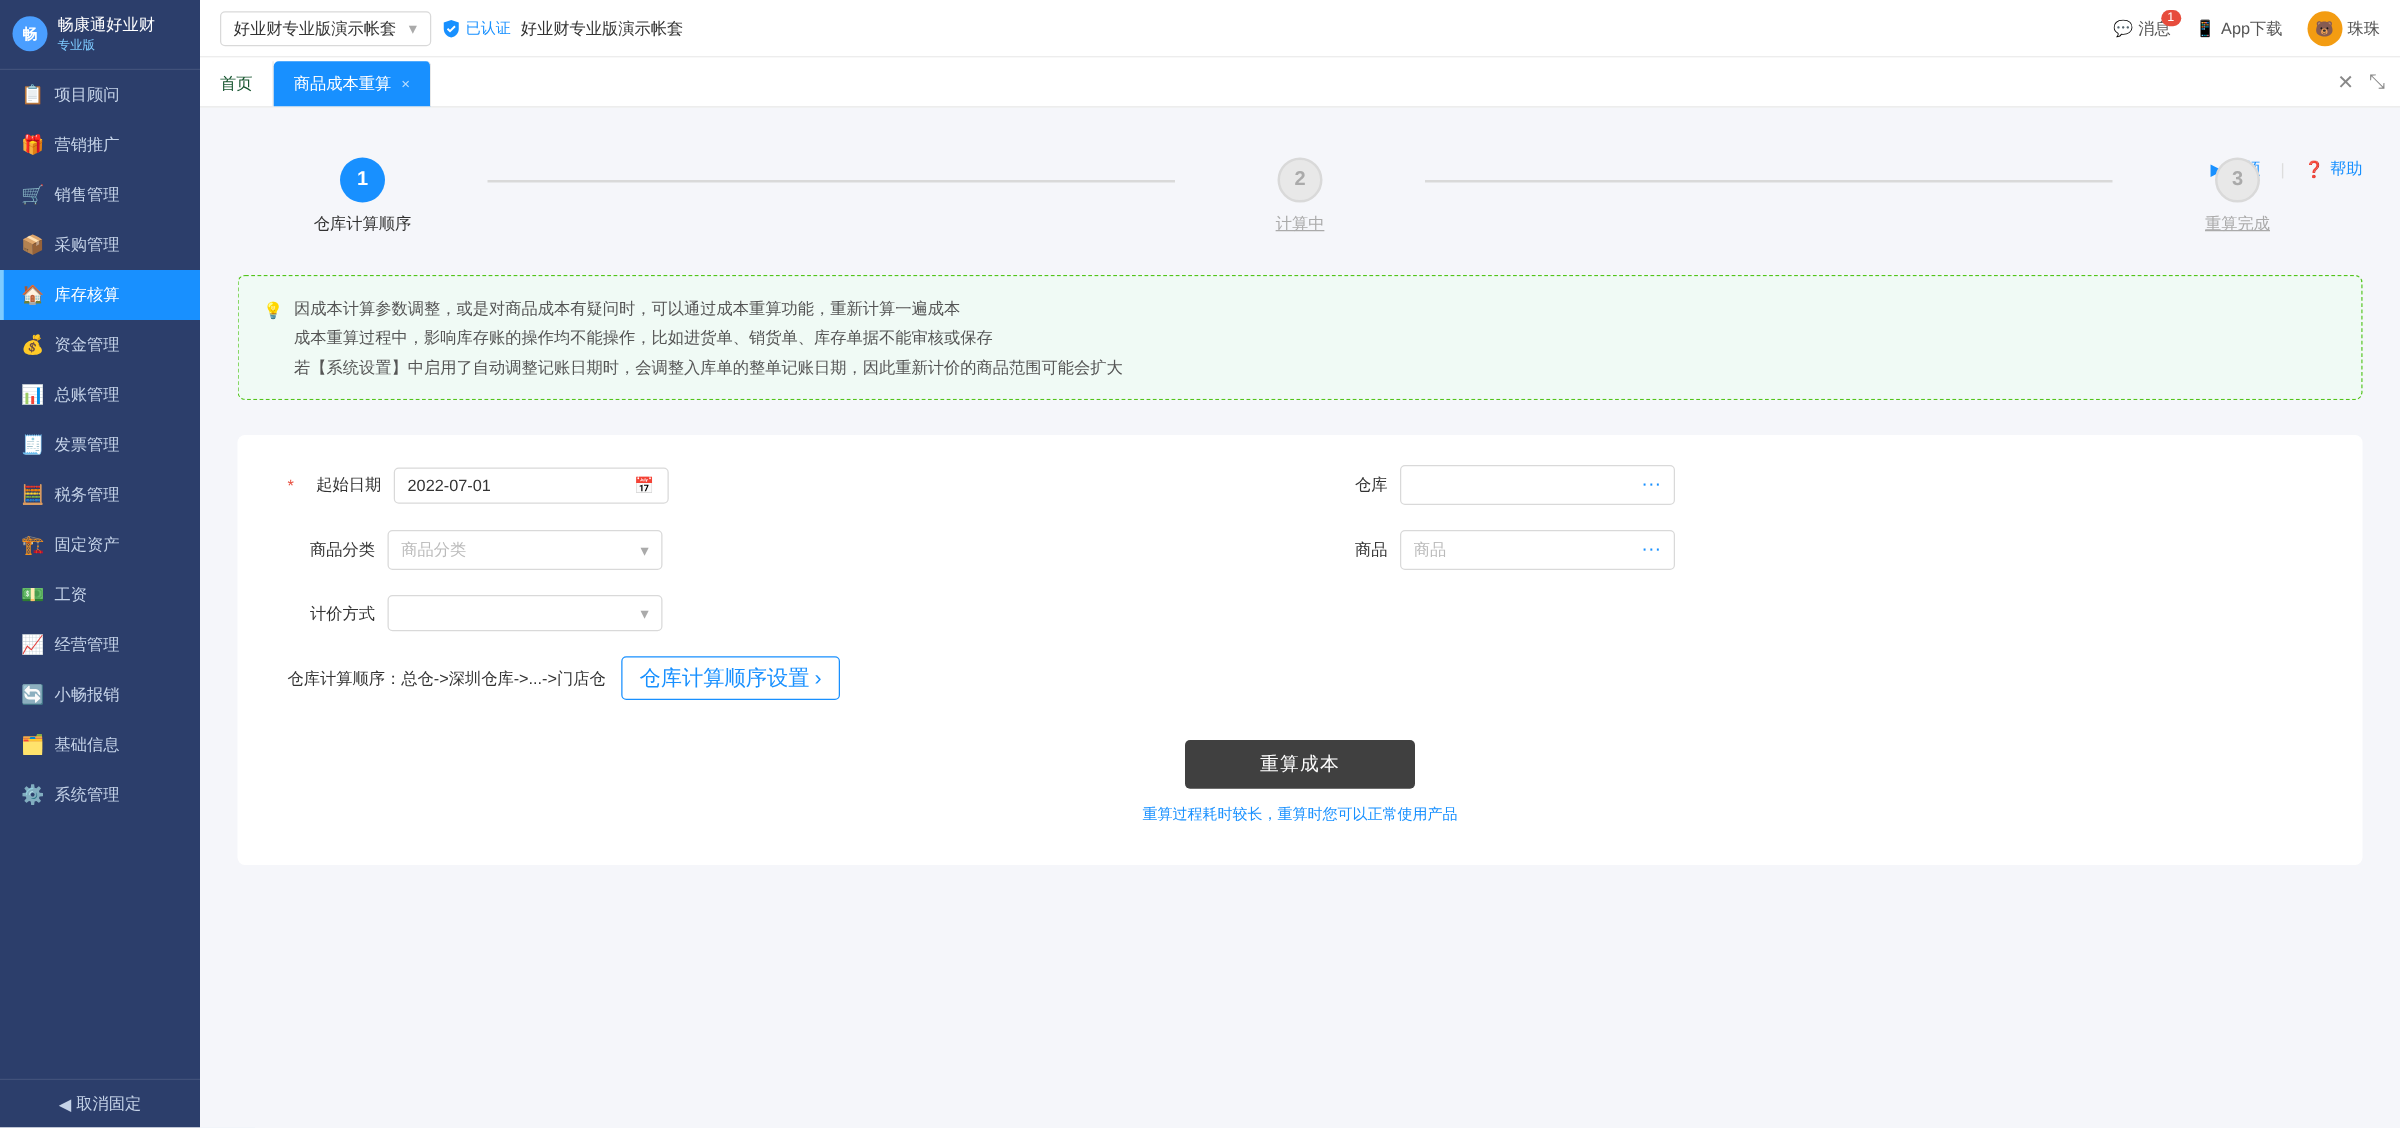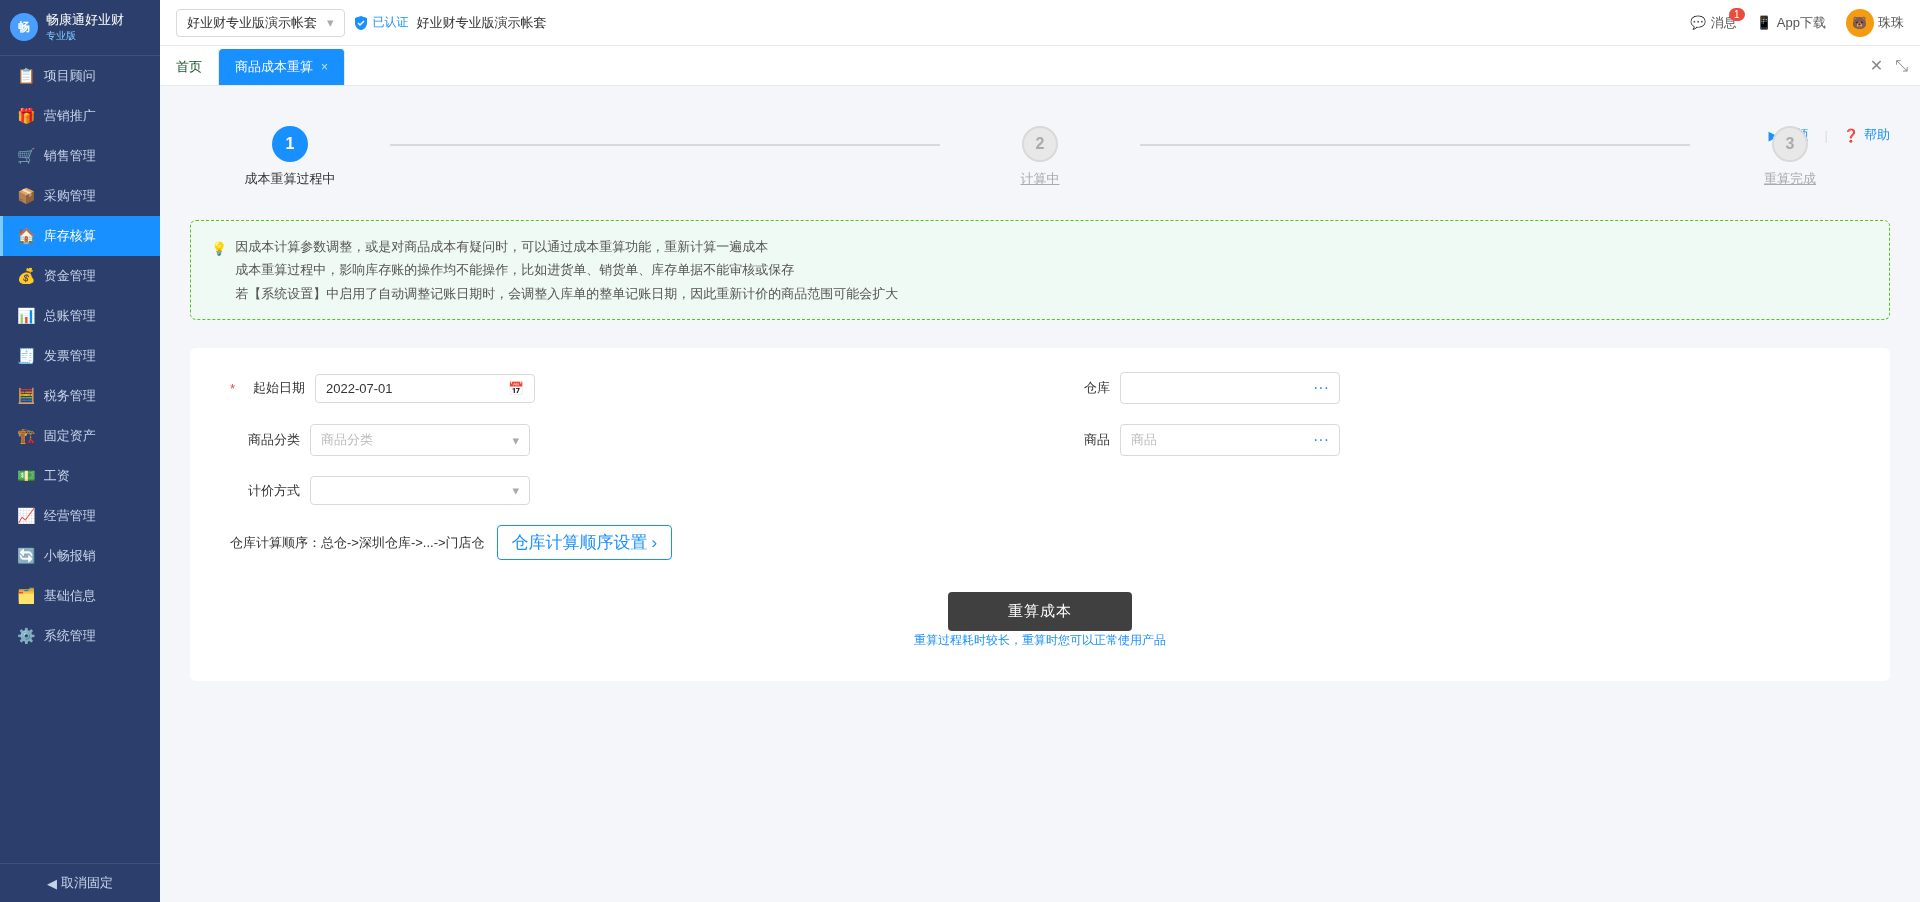--- a/index.html
+++ b/index.html
@@ -212,21 +212,21 @@
       border-radius: 4px; padding: 5px 14px; cursor: pointer;
       font-size: 17px; display: flex; align-items: center; gap: 4px;
     }
 
     .submit-area { text-align: center; padding-top: 8px; }
     .submit-btn {
       background: #404040; color: #fff; border: none; border-radius: 4px;
       padding: 10px 60px; font-size: 15px; cursor: pointer;
       font-weight: 500; letter-spacing: 1px;
     }
-    .submit-hint { color: #1890ff; font-size: 12px; margin-top: 1px; }
+    .submit-hint { color: #1890ff; font-size: 12px; margin-top: 12px; }
     .help-btn { color: #1890ff; font-size: 13px; cursor: pointer; display: flex; align-items: center; gap: 4px; }
 
     .steps-wrapper { position: relative; }
   </style>
 </head>
 <body>
 
 <div class="sidebar">
   <div class="sidebar-logo">
     <div class="sidebar-logo-icon">畅</div>
@@ -354,21 +354,21 @@
   </div>
 
   <div class="content">
 
     <div class="steps-wrapper" style="position:relative;">
       <div class="steps">
         <div class="step">
           <div class="step-circle active">
             <span>1</span>
           </div>
-          <div class="step-label">成本重算过程中</div>
+          <div class="step-label">仓库计算顺序</div>
         </div>
         <div class="step-line" style="margin-top:18px;"></div>
         <div class="step">
           <div class="step-circle inactive">
             <span>2</span>
           </div>
           <div class="step-label inactive">计算中</div>
         </div>
         <div class="step-line" style="margin-top:18px;"></div>
         <div class="step">

